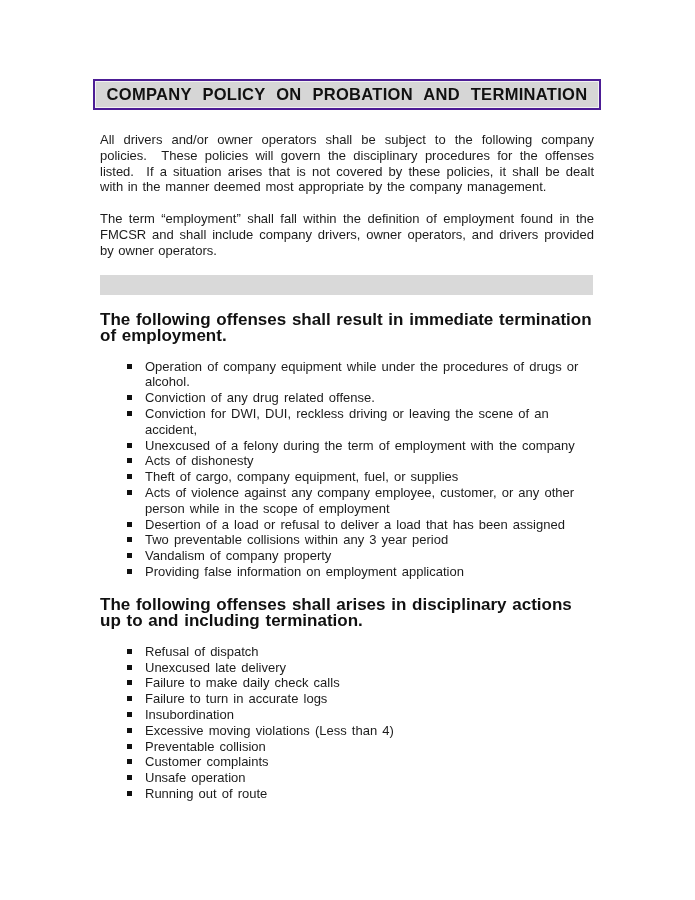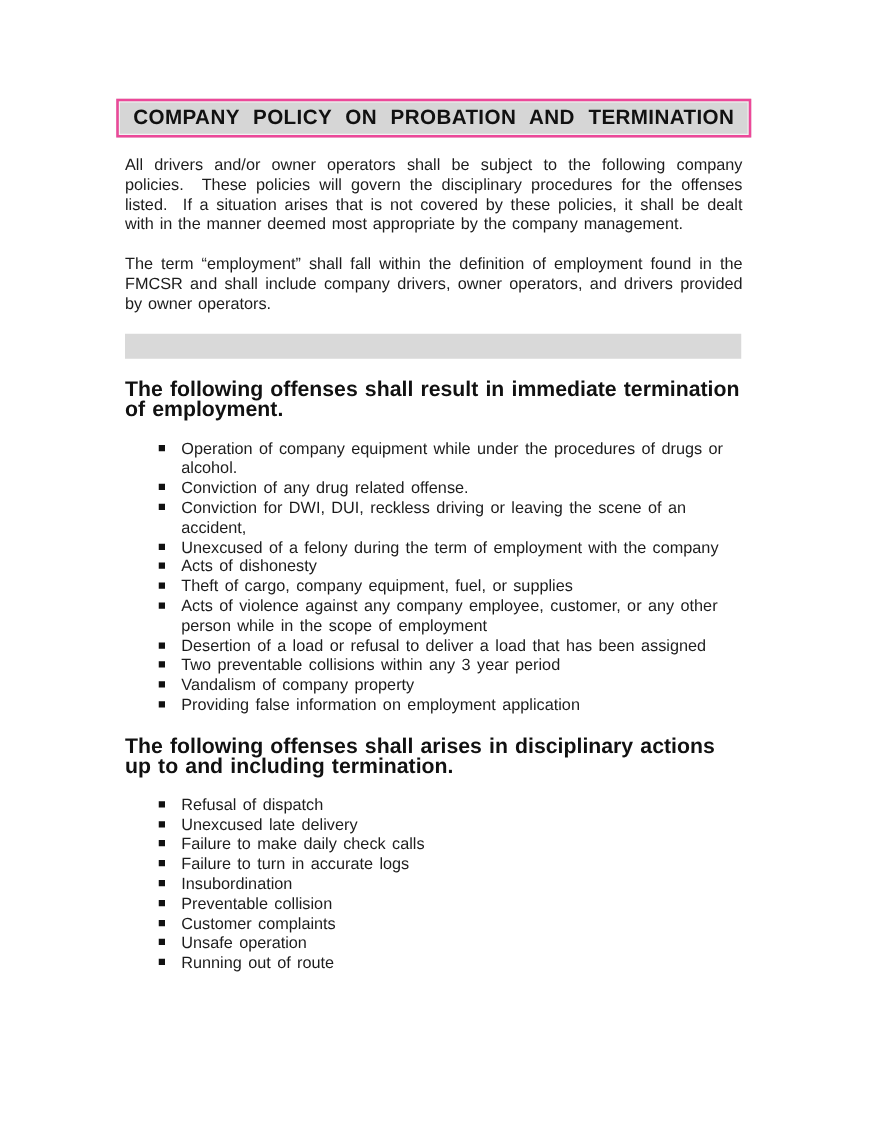--- a/index.html
+++ b/index.html
@@ -21,34 +21,34 @@
     left: 100px;
     top: 0;
     width: 494px;
     font-size: 13px;
     line-height: 15.8px;
   }
   .title-box {
     box-sizing: border-box;
     margin: 79px 0 0 -7px;
     width: 508px;
-    border: 2px solid #ec4899;
+    border: 2px solid #4c1d95;
     background: #d6d6d6;
     box-shadow: inset 0 0 0 1px #f2f2f2;
     text-align: center;
     font-weight: 700;
     font-size: 16.5px;
     line-height: 27px;
     letter-spacing: 0.3px;
     word-spacing: 6px;
     color: #111111;
     white-space: nowrap;
   }
   .body-par {
-    margin: 14px 0 0 0;
+    margin: 22px 0 0 0;
     text-align: justify;
     white-space: pre-wrap;
     word-spacing: 1px;
   }
   .body-par.second {
     margin-top: 16px;
   }
   .divider-bar {
     margin-top: 16px;
     width: 493px;
@@ -165,20 +165,24 @@
       <li class="offense">
         <span class="sq-bullet"></span>
         <span>Failure to turn in accurate logs</span>
       </li>
       <li class="offense">
         <span class="sq-bullet"></span>
         <span>Insubordination</span>
       </li>
       <li class="offense">
         <span class="sq-bullet"></span>
+        <span>Excessive moving violations (Less than 4)</span>
+      </li>
+      <li class="offense">
+        <span class="sq-bullet"></span>
         <span>Preventable collision</span>
       </li>
       <li class="offense">
         <span class="sq-bullet"></span>
         <span>Customer complaints</span>
       </li>
       <li class="offense">
         <span class="sq-bullet"></span>
         <span>Unsafe operation</span>
       </li>

